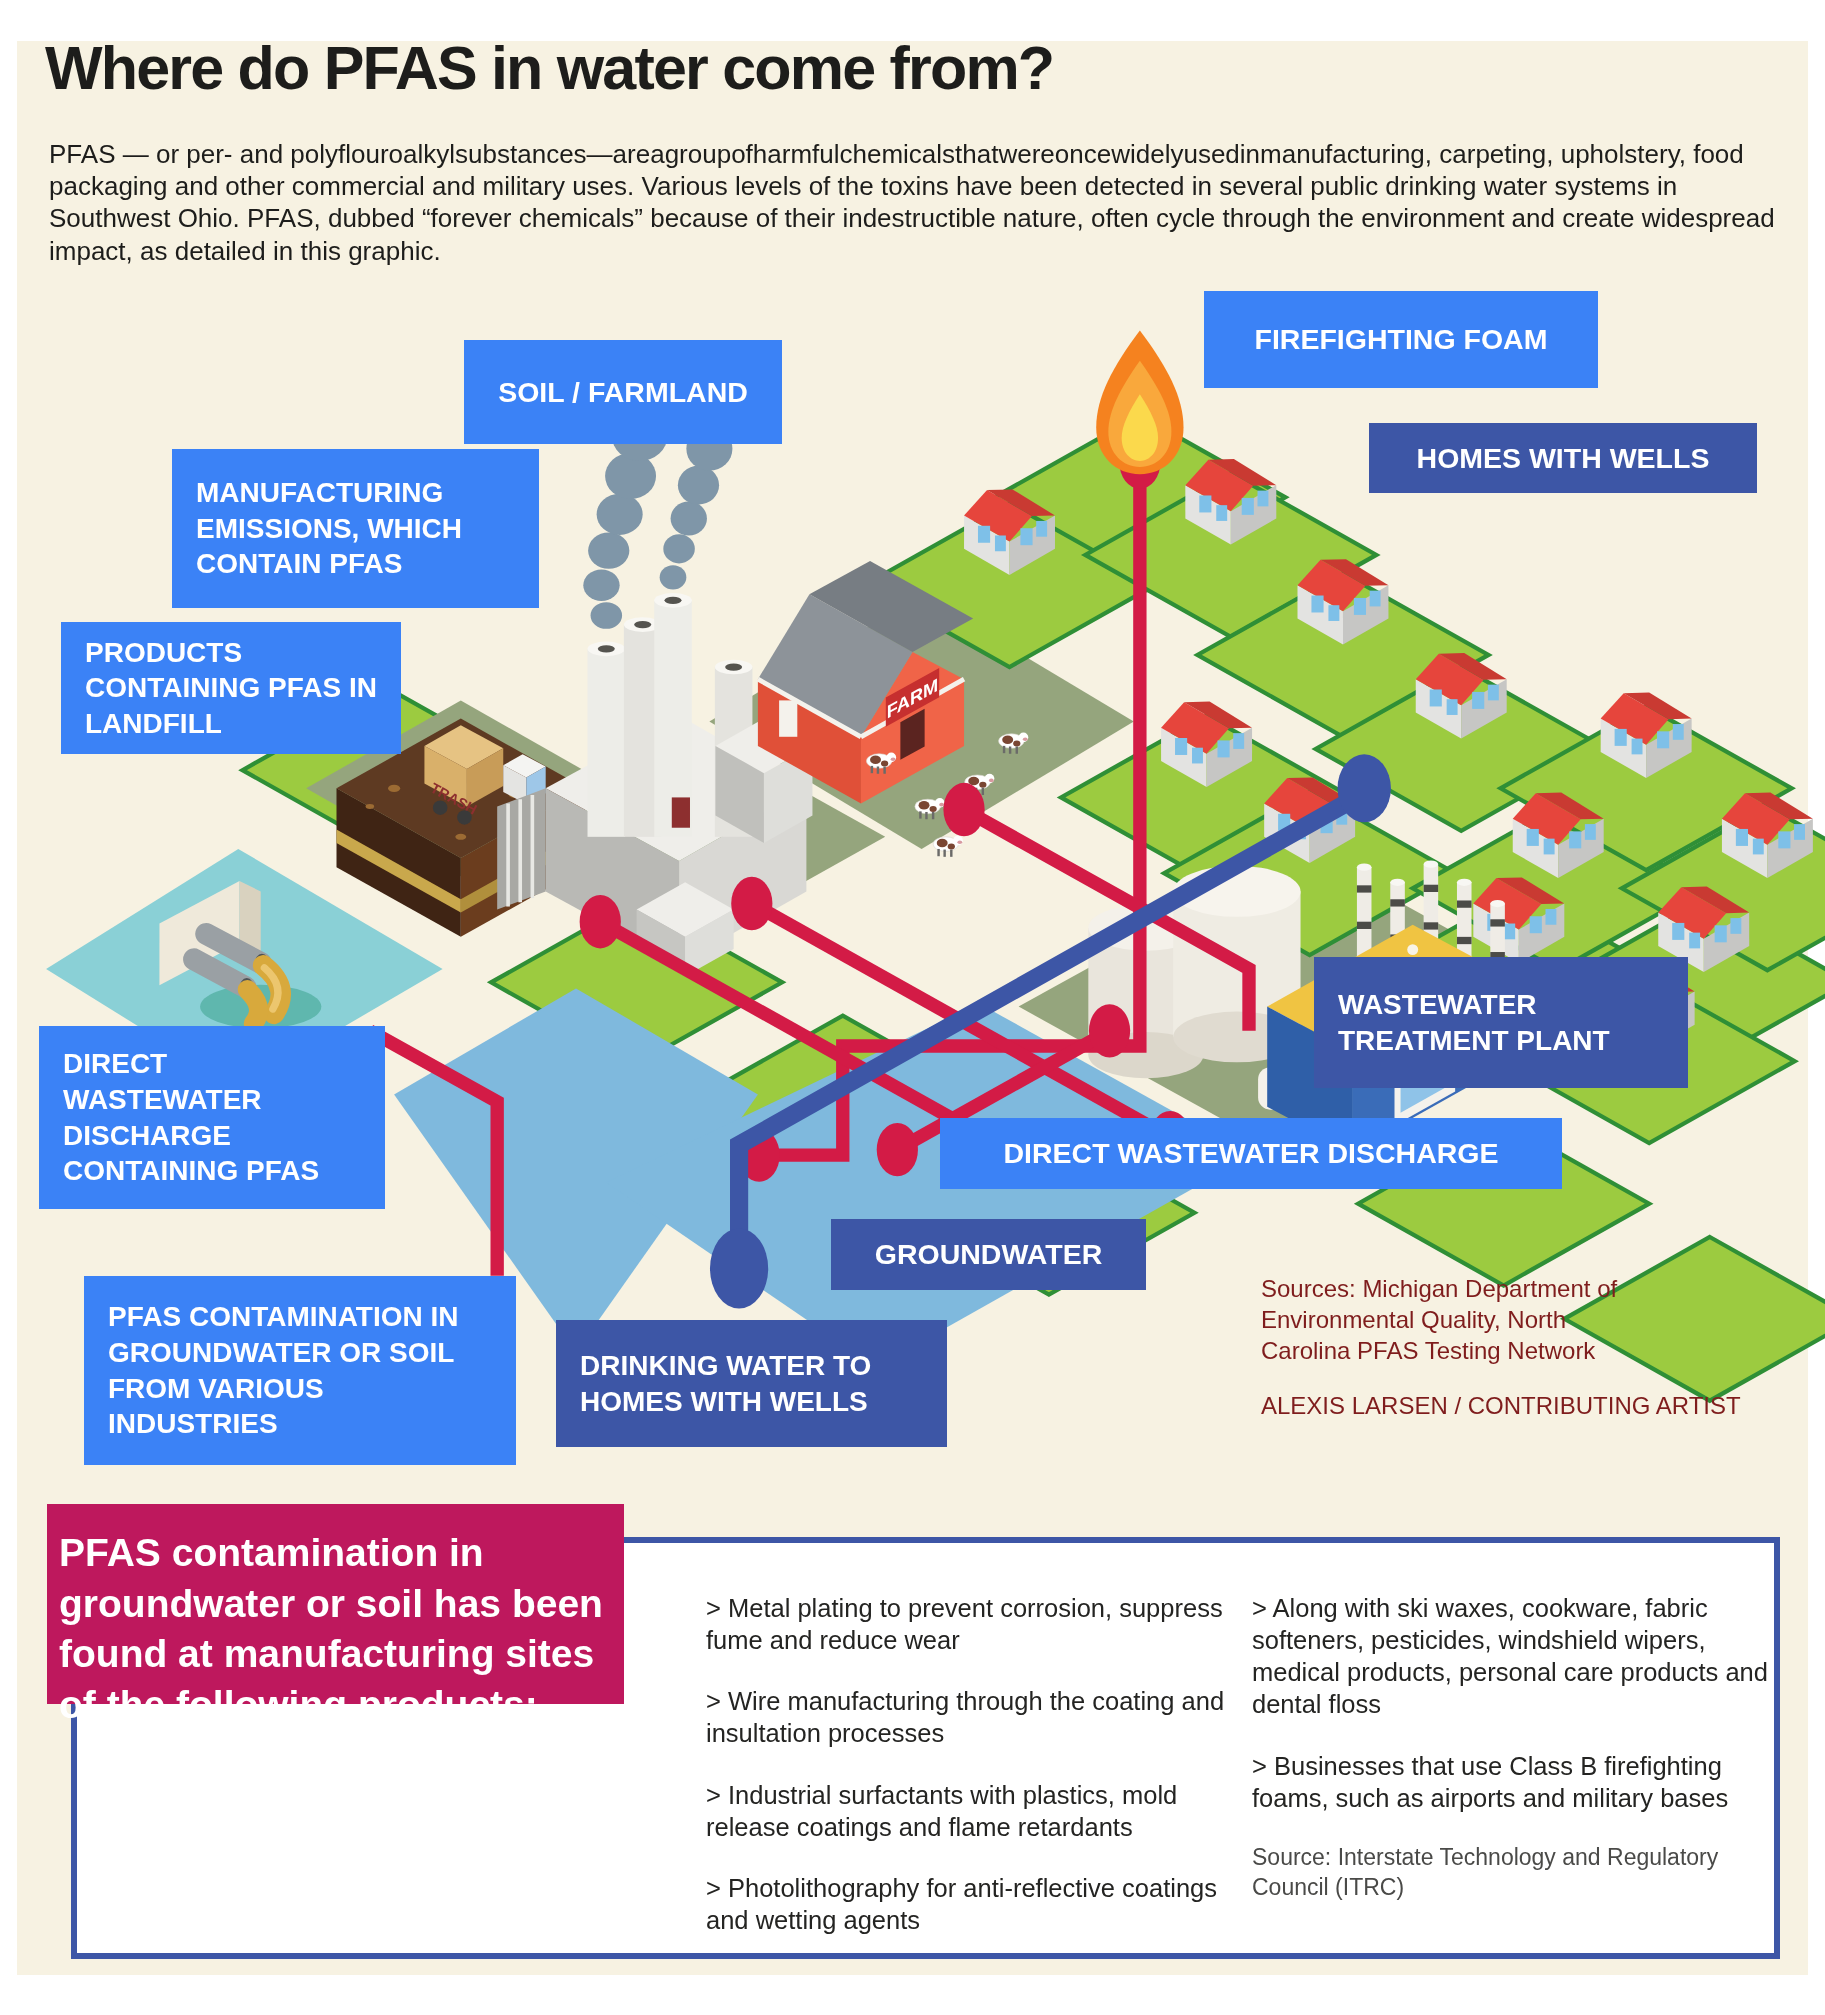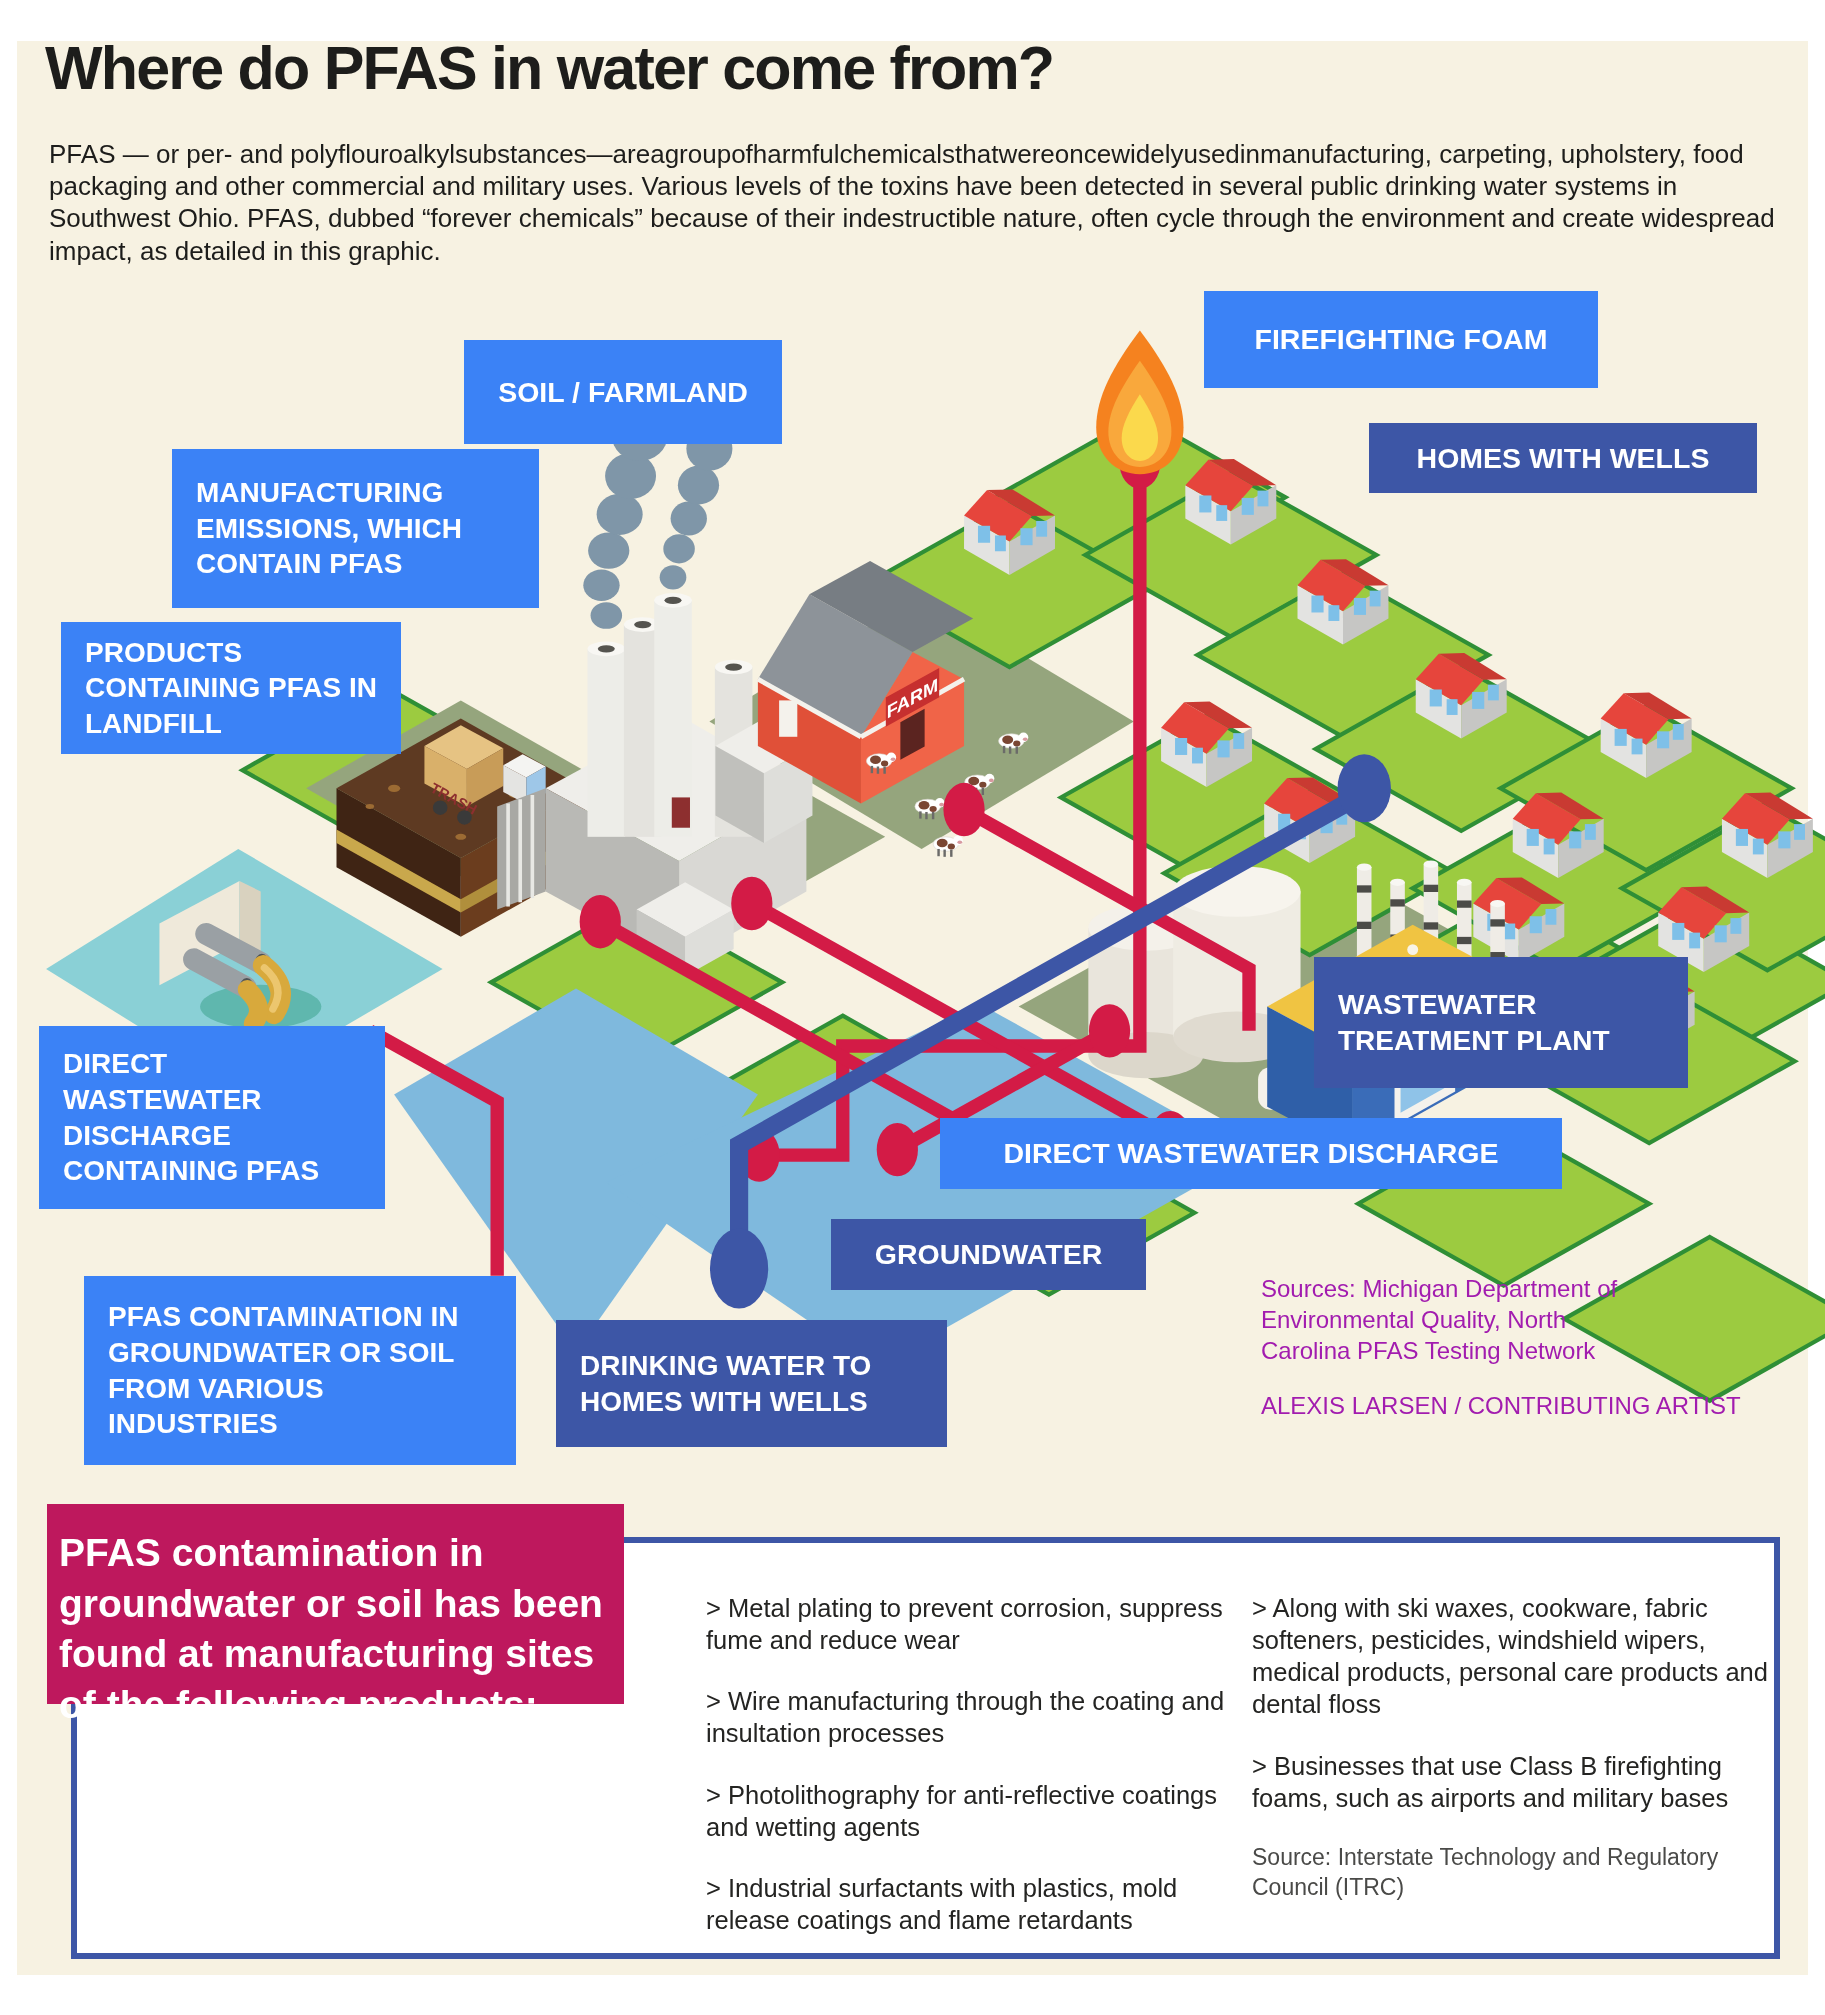--- a/index.html
+++ b/index.html
@@ -7,21 +7,21 @@
   .cream{position:absolute;left:17px;top:41px;width:1791px;height:1934px;background:#f7f2e2;}
   .abs{position:absolute;box-sizing:border-box;}
   #page-title{left:45px;top:36px;width:1759px;font-size:61px;font-weight:bold;letter-spacing:-1.8px;color:#1d1d1b;margin:0;line-height:1.05;}
   #intro{left:49px;top:138px;width:1752px;font-size:26px;line-height:1.24;color:#1d1d1b;margin:0;}
   .lbl{color:#ffffff;font-weight:bold;z-index:5;display:flex;}
   .lbl-red{background:#3b82f6;}
   .lbl-blue{background:#3d56a6;}
   .lbl-center{align-items:center;justify-content:center;text-align:center;font-size:28.5px;}
   .lbl-left{align-items:center;text-align:left;font-size:28px;line-height:1.27;padding:22px 24px;}
   svg.scene{position:absolute;left:0;top:0;z-index:2;}
-  .credits{font-size:24px;color:#a21caf;line-height:1.3;z-index:5;}
+  .credits{font-size:24px;color:#7f1d1d;line-height:1.3;z-index:5;}
   .bottom-head{background:#be185d;color:#fff;font-size:39px;font-weight:bold;line-height:1.3;padding:24px 12px;z-index:6;}
   .bottom-box{background:#ffffff;border:6px solid #3d56a6;z-index:4;}
   .bcol{z-index:6;font-size:25.5px;line-height:1.26;color:#242422;}
   .bcol p{margin:0 0 29px 0;}
   .src-note{font-size:23px;color:#4a4a48;line-height:1.3;margin-top:12px;}
 </style>
 </head>
 <body>
 
 <div class="cream"></div>
@@ -334,21 +334,21 @@
 <div class="abs credits" style="left:1261px;top:1390px;width:485px;">ALEXIS LARSEN / CONTRIBUTING ARTIST</div>
 
 <div class="abs bottom-box" style="left:71px;top:1537px;width:1709px;height:422px;"></div>
 <div class="abs bottom-head" style="left:47px;top:1504px;width:577px;height:200px;">PFAS contamination in groundwater or soil has been found at manufacturing sites of the following products:</div>
 
 <div class="abs bcol" style="left:112px;top:1740px;width:515px;">
 </div>
 <div class="abs bcol" style="left:706px;top:1592px;width:521px;">
   <p>&gt; Metal plating to prevent corrosion, suppress fume and reduce wear</p>
   <p>&gt; Wire manufacturing through the coating and insultation processes</p>
+  <p>&gt; Industrial surfactants with plastics, mold release coatings and flame retardants</p>
   <p>&gt; Photolithography for anti-reflective coatings and wetting agents</p>
-  <p>&gt; Industrial surfactants with plastics, mold release coatings and flame retardants</p>
 </div>
 <div class="abs bcol" style="left:1252px;top:1592px;width:528px;">
   <p>&gt; Along with ski waxes, cookware, fabric softeners, pesticides, windshield wipers, medical products, personal care products and dental floss</p>
   <p>&gt; Businesses that use Class B firefighting foams, such as airports and military bases</p>
   <p class="src-note">Source: Interstate Technology and Regulatory Council (ITRC)</p>
 </div>
 
 
 </body></html>

